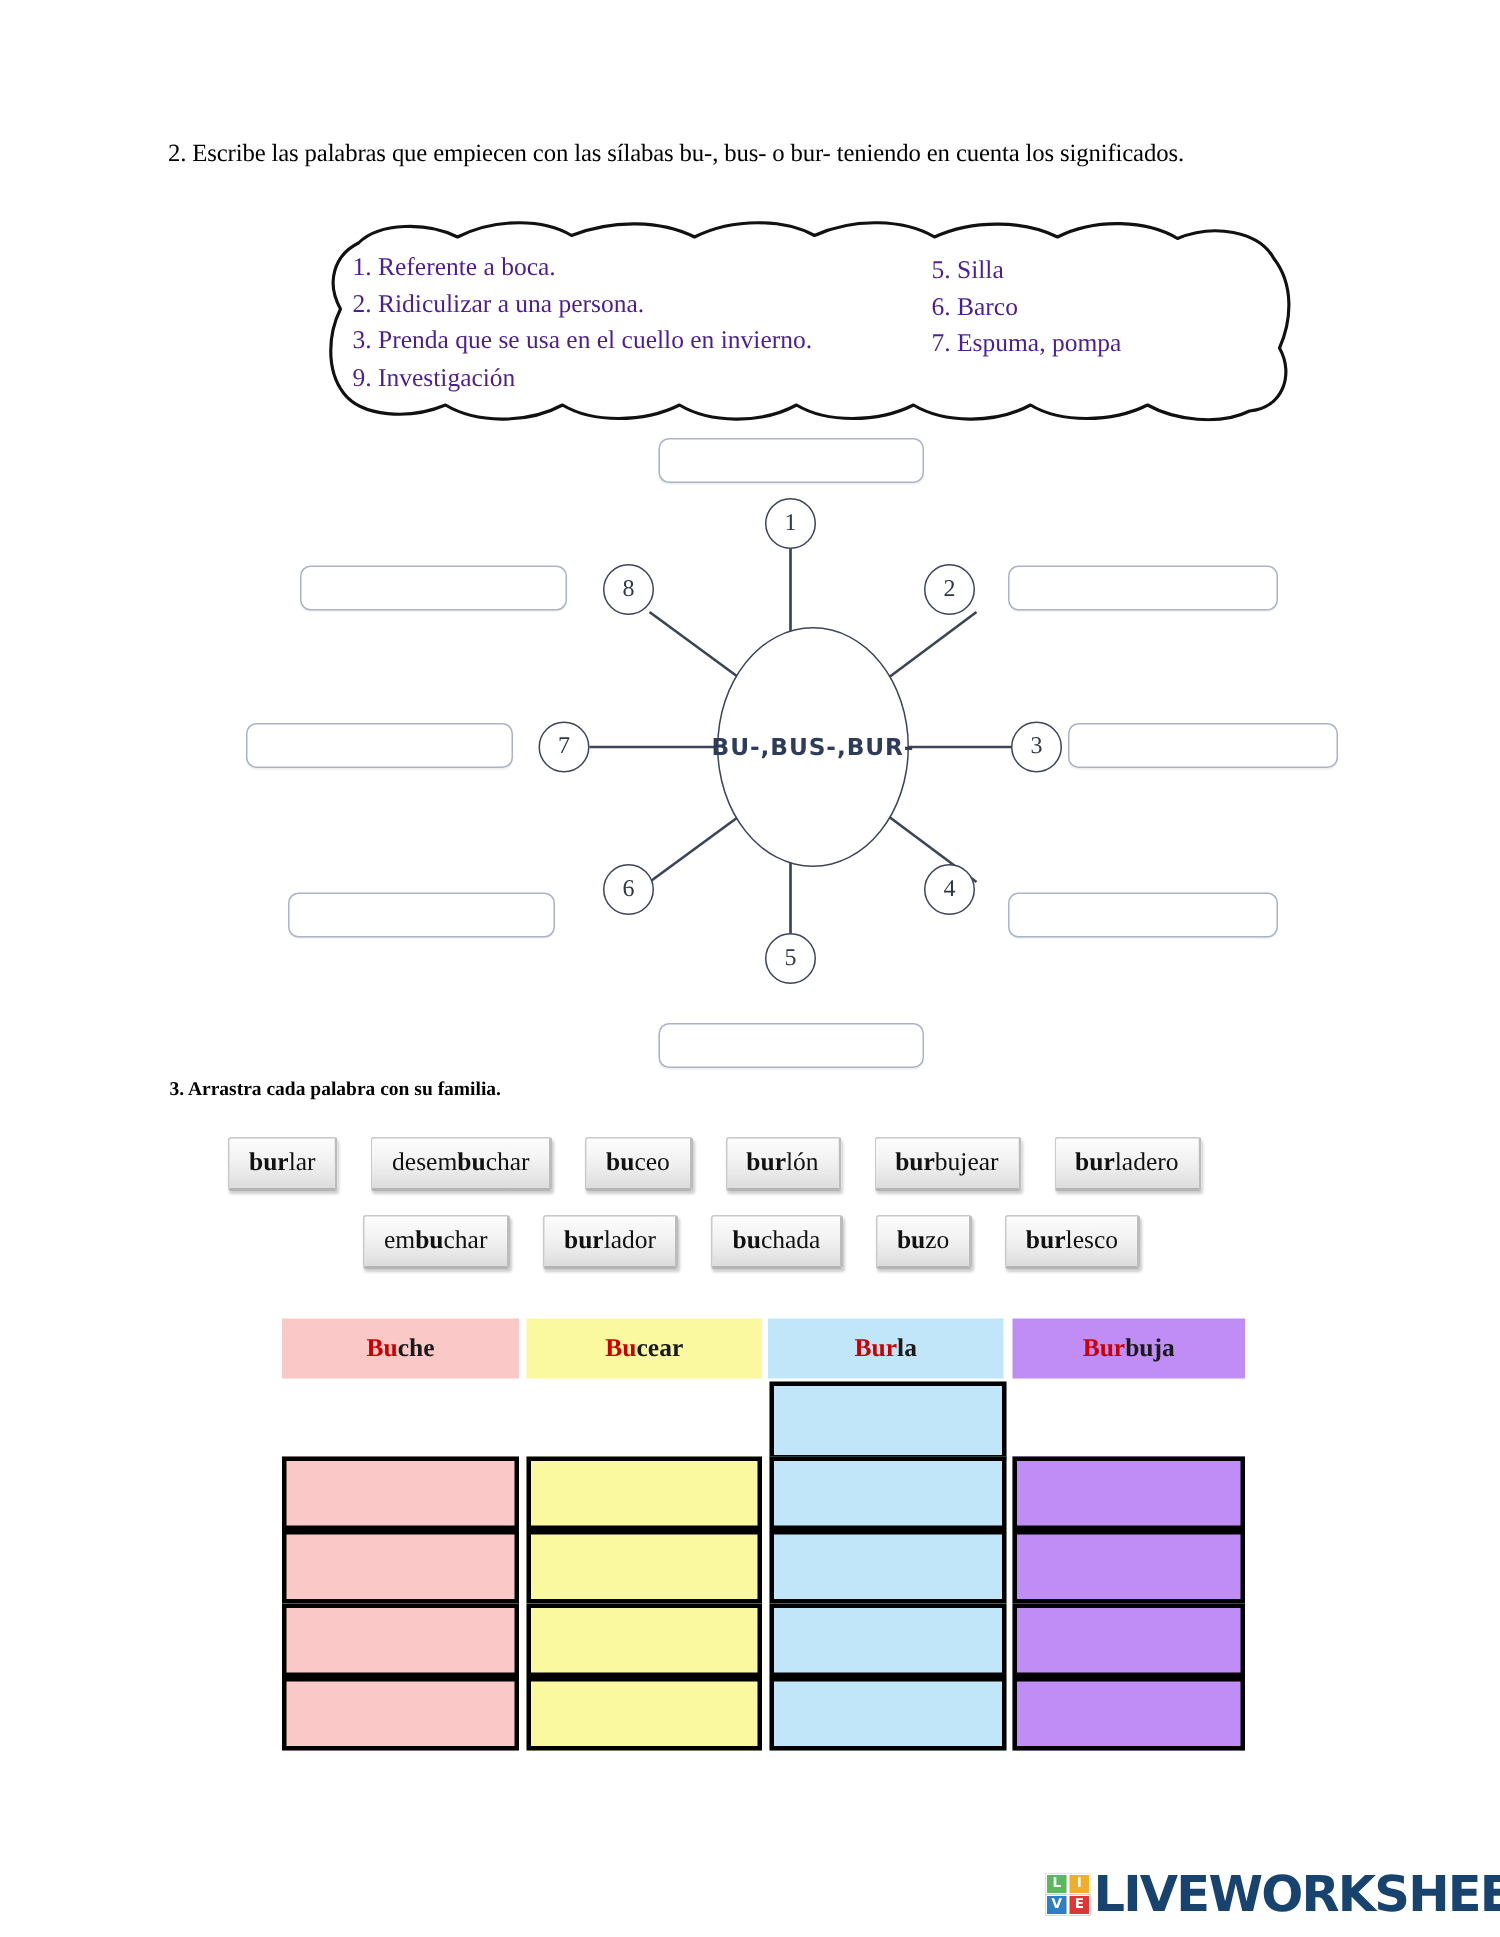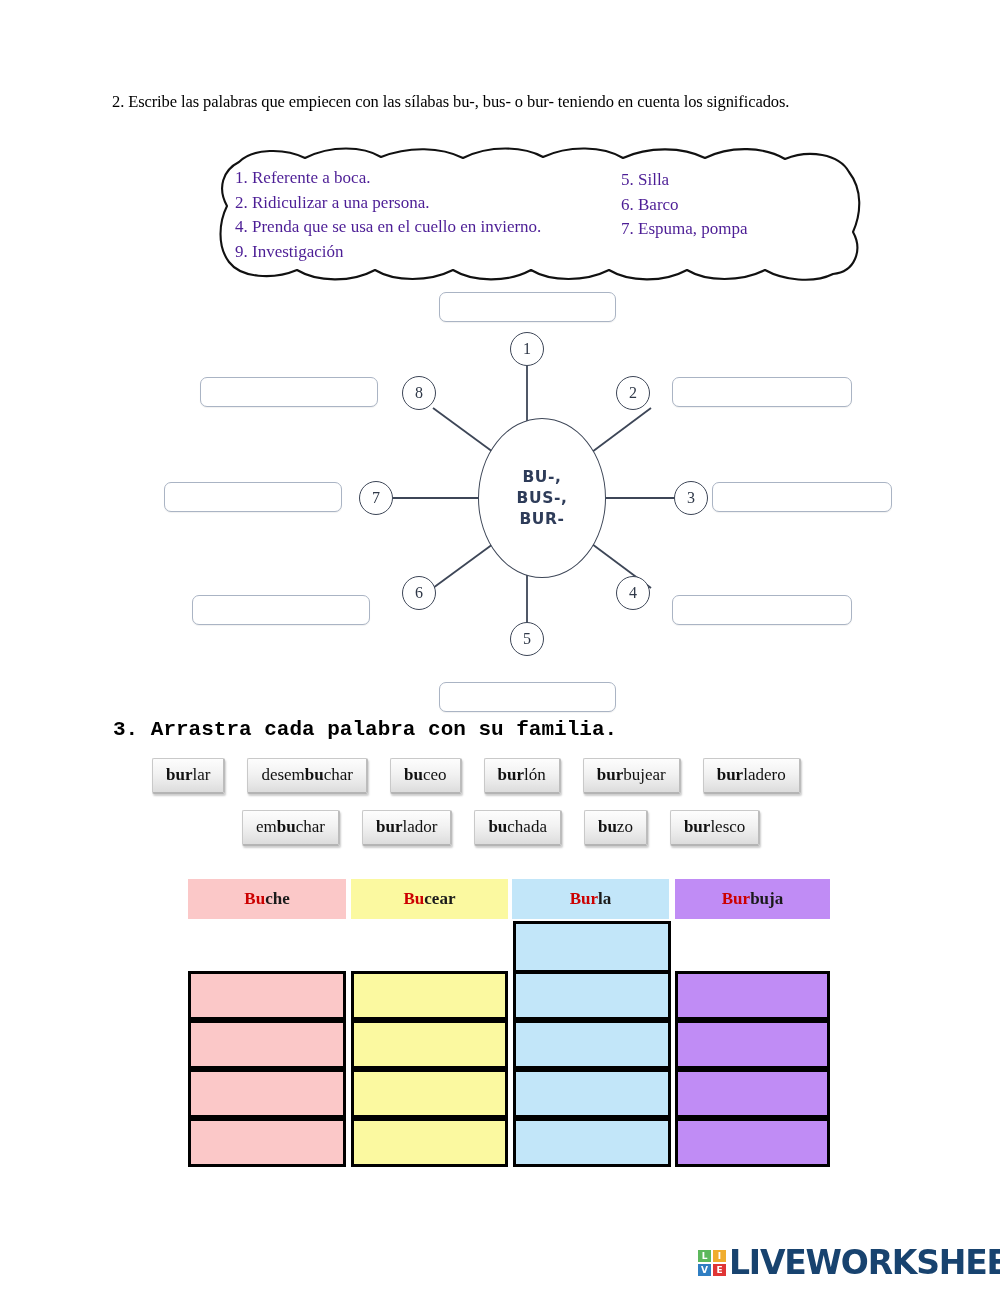--- a/index.html
+++ b/index.html
@@ -111,42 +111,42 @@
     position: absolute;
     left: 328px;
     top: 132px;
     width: 128px;
     height: 160px;
     border: 1.6px solid #3d4657;
     border-radius: 50%;
     background: #ffffff;
     box-sizing: border-box;
     display: flex;
-    flex-direction: column;
+    flex-direction: row;
     align-items: center;
     justify-content: center;
   }
   .center-oval span {
     display: block;
     font-family: "DejaVu Sans", sans-serif;
     font-weight: bold;
     font-size: 15.5px;
     letter-spacing: 0.6px;
     color: #2e3c59;
     line-height: 21px;
   }
 
   
   .ex3-heading {
     position: absolute;
     left: 113px;
     top: 718px;
-    font-family: Liberation Mono, monospace;
-    font-weight: bold;
-    font-size: 21px;
+    font-family: Liberation Serif, serif;
+    font-weight: bold;
+    font-size: 13px;
   }
 
   
   .chip-row {
     position: absolute;
     display: flex;
     align-items: flex-start;
   }
   .chip-row-1 { left: 152px; top: 758px; }
   .chip-row-2 { left: 208px; top: 810px; padding-left: 34px; }
@@ -252,21 +252,21 @@
              C 216 136, 182 136, 162 124
              C 138 137, 104 136, 84 124
              C 60 134, 28 132, 16 116
              C 4 100, 6 76, 14 60
              C 4 42, 10 24, 26 16 Z" fill="#ffffff" stroke="#111111" stroke-width="2.1" stroke-linejoin="round"></path>
   </svg>
   <div class="clue-cols">
     <div class="clue-col-left">
       <div class="clue-line">1. Referente a boca.</div>
       <div class="clue-line">2. Ridiculizar a una persona.</div>
-      <div class="clue-line">4. Prenda que se usa en el cuello en invierno.</div>
+      <div class="clue-line">3. Prenda que se usa en el cuello en invierno.</div>
       <div class="clue-line">9. Investigación</div>
     </div>
     <div class="clue-col-right">
       <div class="clue-line">5. Silla</div>
       <div class="clue-line">6. Barco</div>
       <div class="clue-line">7. Espuma, pompa</div>
     </div>
   </div>
 </div>
 

